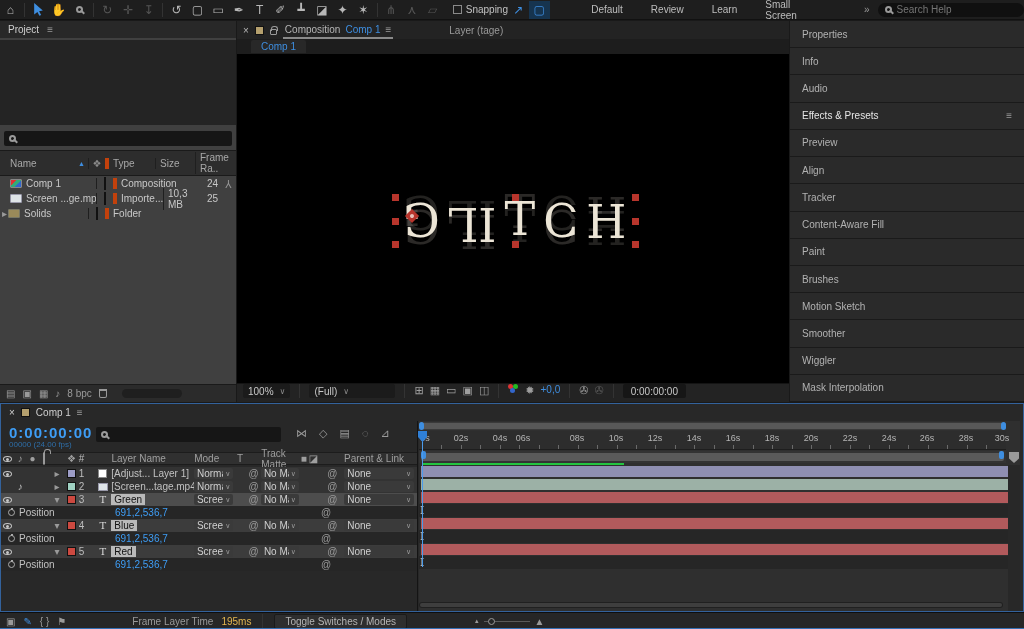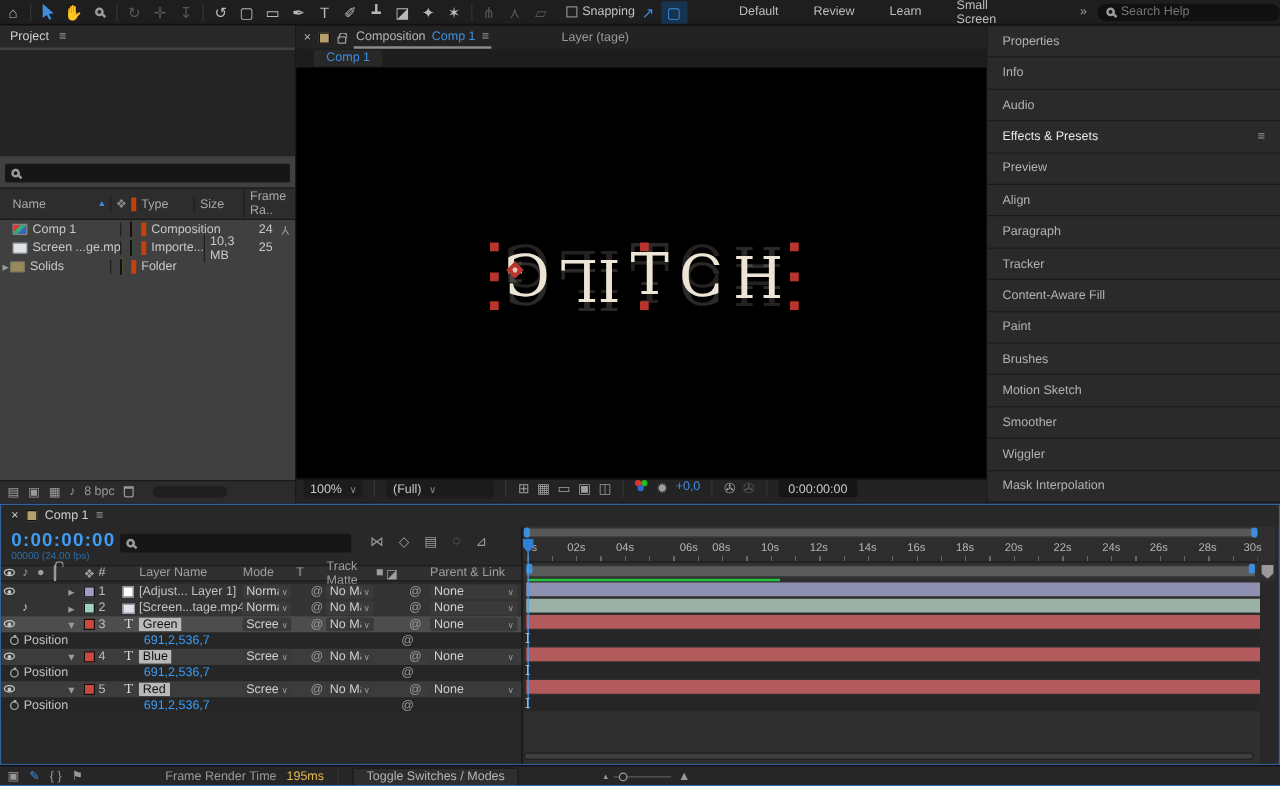--- a/index.html
+++ b/index.html
@@ -311,23 +311,20 @@
       <span>Effects &amp; Presets</span>
       <span class="menu"></span>
     </div>
   <div class="sitem">
       <span>Preview</span>
     </div>
   <div class="sitem">
       <span>Align</span>
     </div>
   <div class="sitem">
-      <span>Paragraph</span>
-    </div>
-  <div class="sitem">
       <span>Tracker</span>
     </div>
   <div class="sitem">
       <span>Content-Aware Fill</span>
     </div>
   <div class="sitem">
       <span>Paint</span>
     </div>
   <div class="sitem">
       <span>Brushes</span>
@@ -584,21 +581,21 @@
   <div class="track">
     <div class="tnav">
         <span class="bar"></span>
         <span class="cap" style="left:0"></span>
         <span class="cap" style="right:0"></span>
       </div>
     <div class="ruler">
       <span class="tick" style="left:6px">0s</span>
       <span class="tick" style="left:42px">02s</span>
       <span class="tick" style="left:81px">04s</span>
-      <span class="tick" style="left:132px">06s</span>
+      <span class="tick" style="left:104px">06s</span>
       <span class="tick" style="left:158px">08s</span>
       <span class="tick" style="left:197px">10s</span>
       <span class="tick" style="left:236px">12s</span>
       <span class="tick" style="left:275px">14s</span>
       <span class="tick" style="left:314px">16s</span>
       <span class="tick" style="left:353px">18s</span>
       <span class="tick" style="left:392px">20s</span>
       <span class="tick" style="left:431px">22s</span>
       <span class="tick" style="left:470px">24s</span>
       <span class="tick" style="left:508px">26s</span>
@@ -645,21 +642,21 @@
   <div class="hscroll">
       <span class="hthumb"></span>
     </div>
 </div>
 
 <div class="statusbar">
   <span>▣</span>
   <span class="blue">✎</span>
   <span>{ }</span>
   <span>⚑</span>
-  <span style="margin-left:58px">Frame Render Time</span>
+  <span style="margin-left:58px">Frame Layer Time</span>
   <span class="amber">195ms</span>
   <span class="vsep"></span>
   <span class="togglebtn">Toggle Switches / Modes</span>
   <span class="zslider">
     <span style="font-size:7px">▴</span>
     <span class="ztrack">
         <span class="zthumb"></span>
       </span>
     <span style="font-size:10px">▲</span>
   </span>

